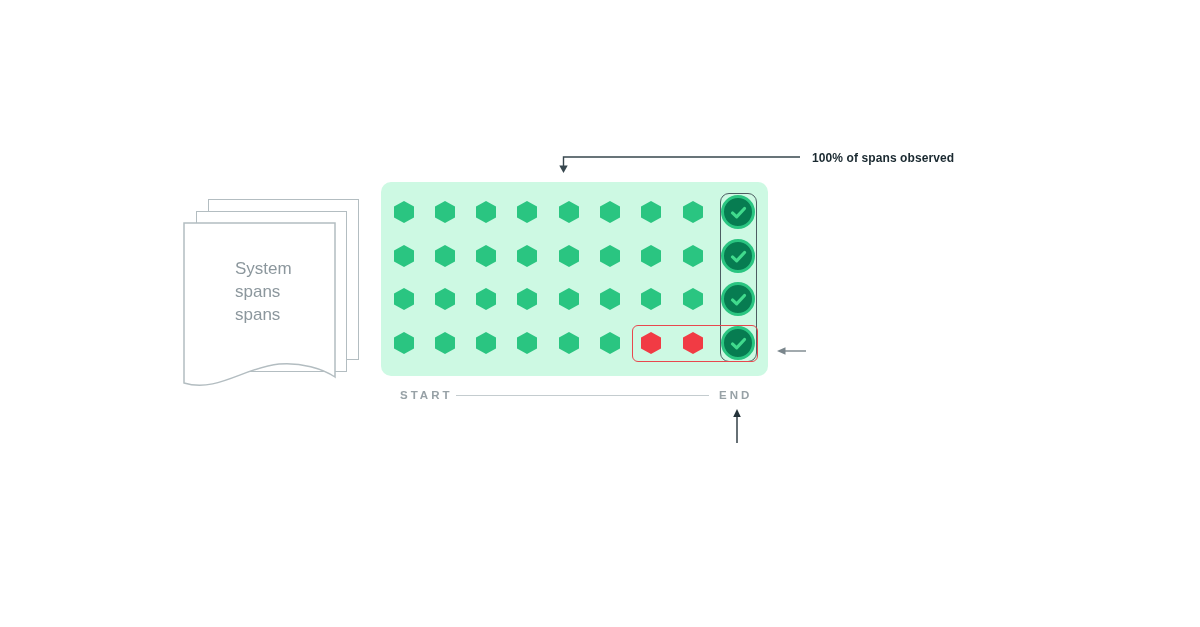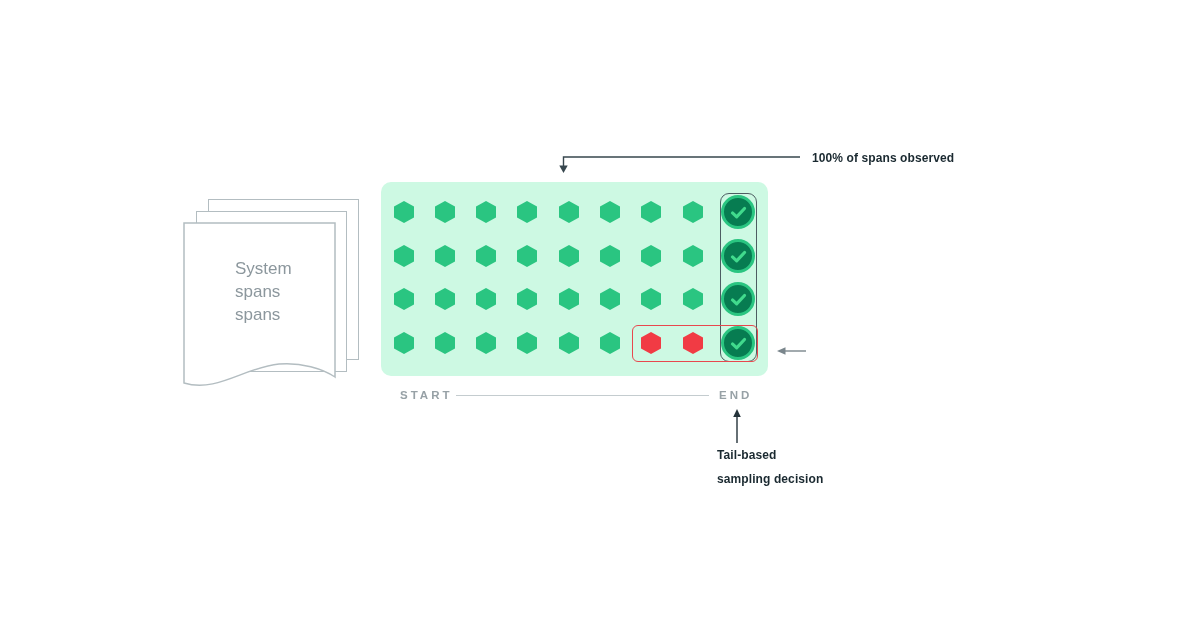--- a/index.html
+++ b/index.html
@@ -134,24 +134,20 @@
   <div class="sampled-box"></div>
   <div class="actionable-box"></div>
 
   <div class="tl-label tl-start">START</div>
   <div class="tl-line"></div>
   <div class="tl-label tl-end">END</div>
 
   <div class="ann ann-observed">100% of spans observed</div>
 
 
-  <div class="ann ann-decision">
-    <div>Tail-based</div>
-    <div>sampling decision</div>
-  </div>
 
   <svg class="arrows" width="1200" height="627">
     <g>
       <path d="M800,157 H563.5 V166" fill="none" stroke="#37474E" stroke-width="1.4"></path>
       <polygon points="563.5,173 559.3,165.5 567.7,165.5" fill="#37474E"></polygon>
     </g>
     <g>
       <path d="M806,351 H784" fill="none" stroke="#7A868C" stroke-width="1.4"></path>
       <polygon points="777,351 785.5,347.2 785.5,354.8" fill="#7A868C"></polygon>
     </g>

